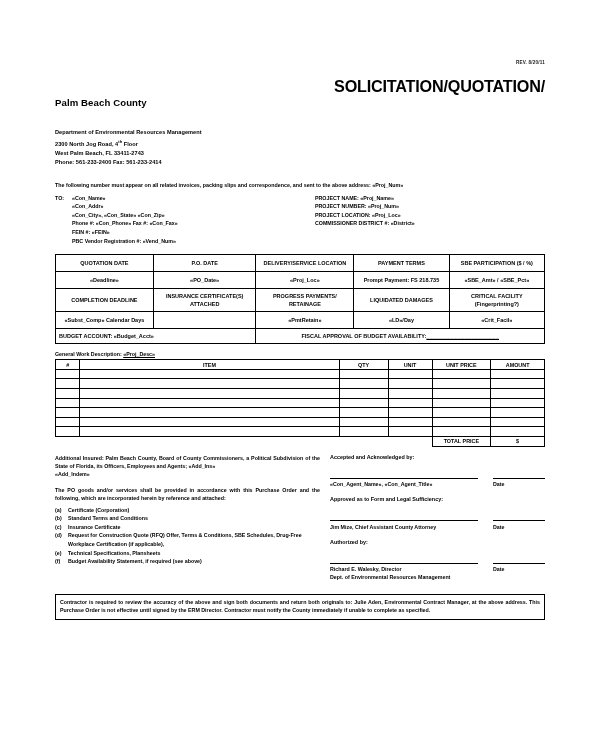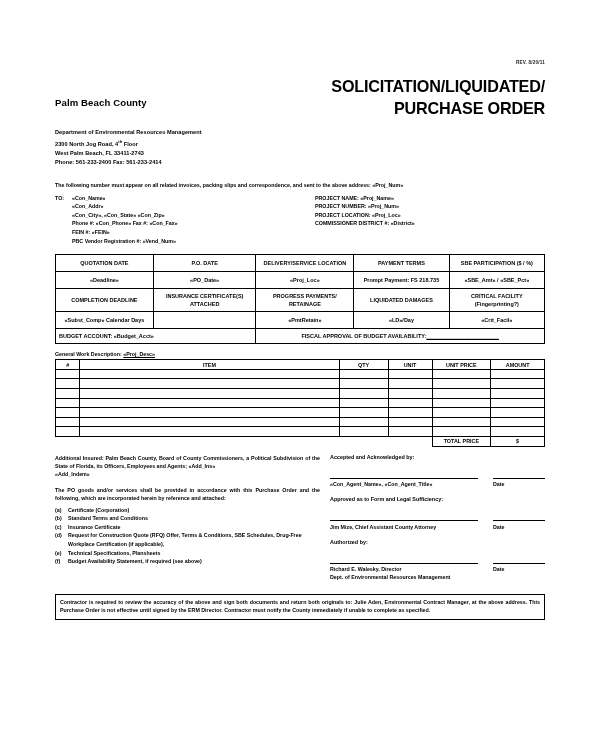--- a/index.html
+++ b/index.html
@@ -215,22 +215,21 @@
 
     <div class="header">
       <div class="agency">
         <div class="agency-name">Palm Beach County</div>
         <div class="agency-line">Department of Environmental Resources Management</div>
         <div class="agency-line">2300 North Jog Road, 4<sup>th</sup> Floor</div>
         <div class="agency-line">West Palm Beach, FL 33411-2743</div>
         <div class="agency-line">Phone: 561-233-2400 Fax: 561-233-2414</div>
       </div>
       <div class="doc-title">
-        <div>SOLICITATION/LIQUIDATED/</div>
-        <div>PURCHASE ORDER</div>
+        <div>SOLICITATION/QUOTATION/</div>
       </div>
     </div>
 
     <div class="intro">
       <span>The following number must appear on all related invoices, packing slips and correspondence, and sent to the above address:</span>
       <span class="merge">«Proj_Num»</span>
     </div>
 
     <div class="to-row">
       <div class="to-col">

